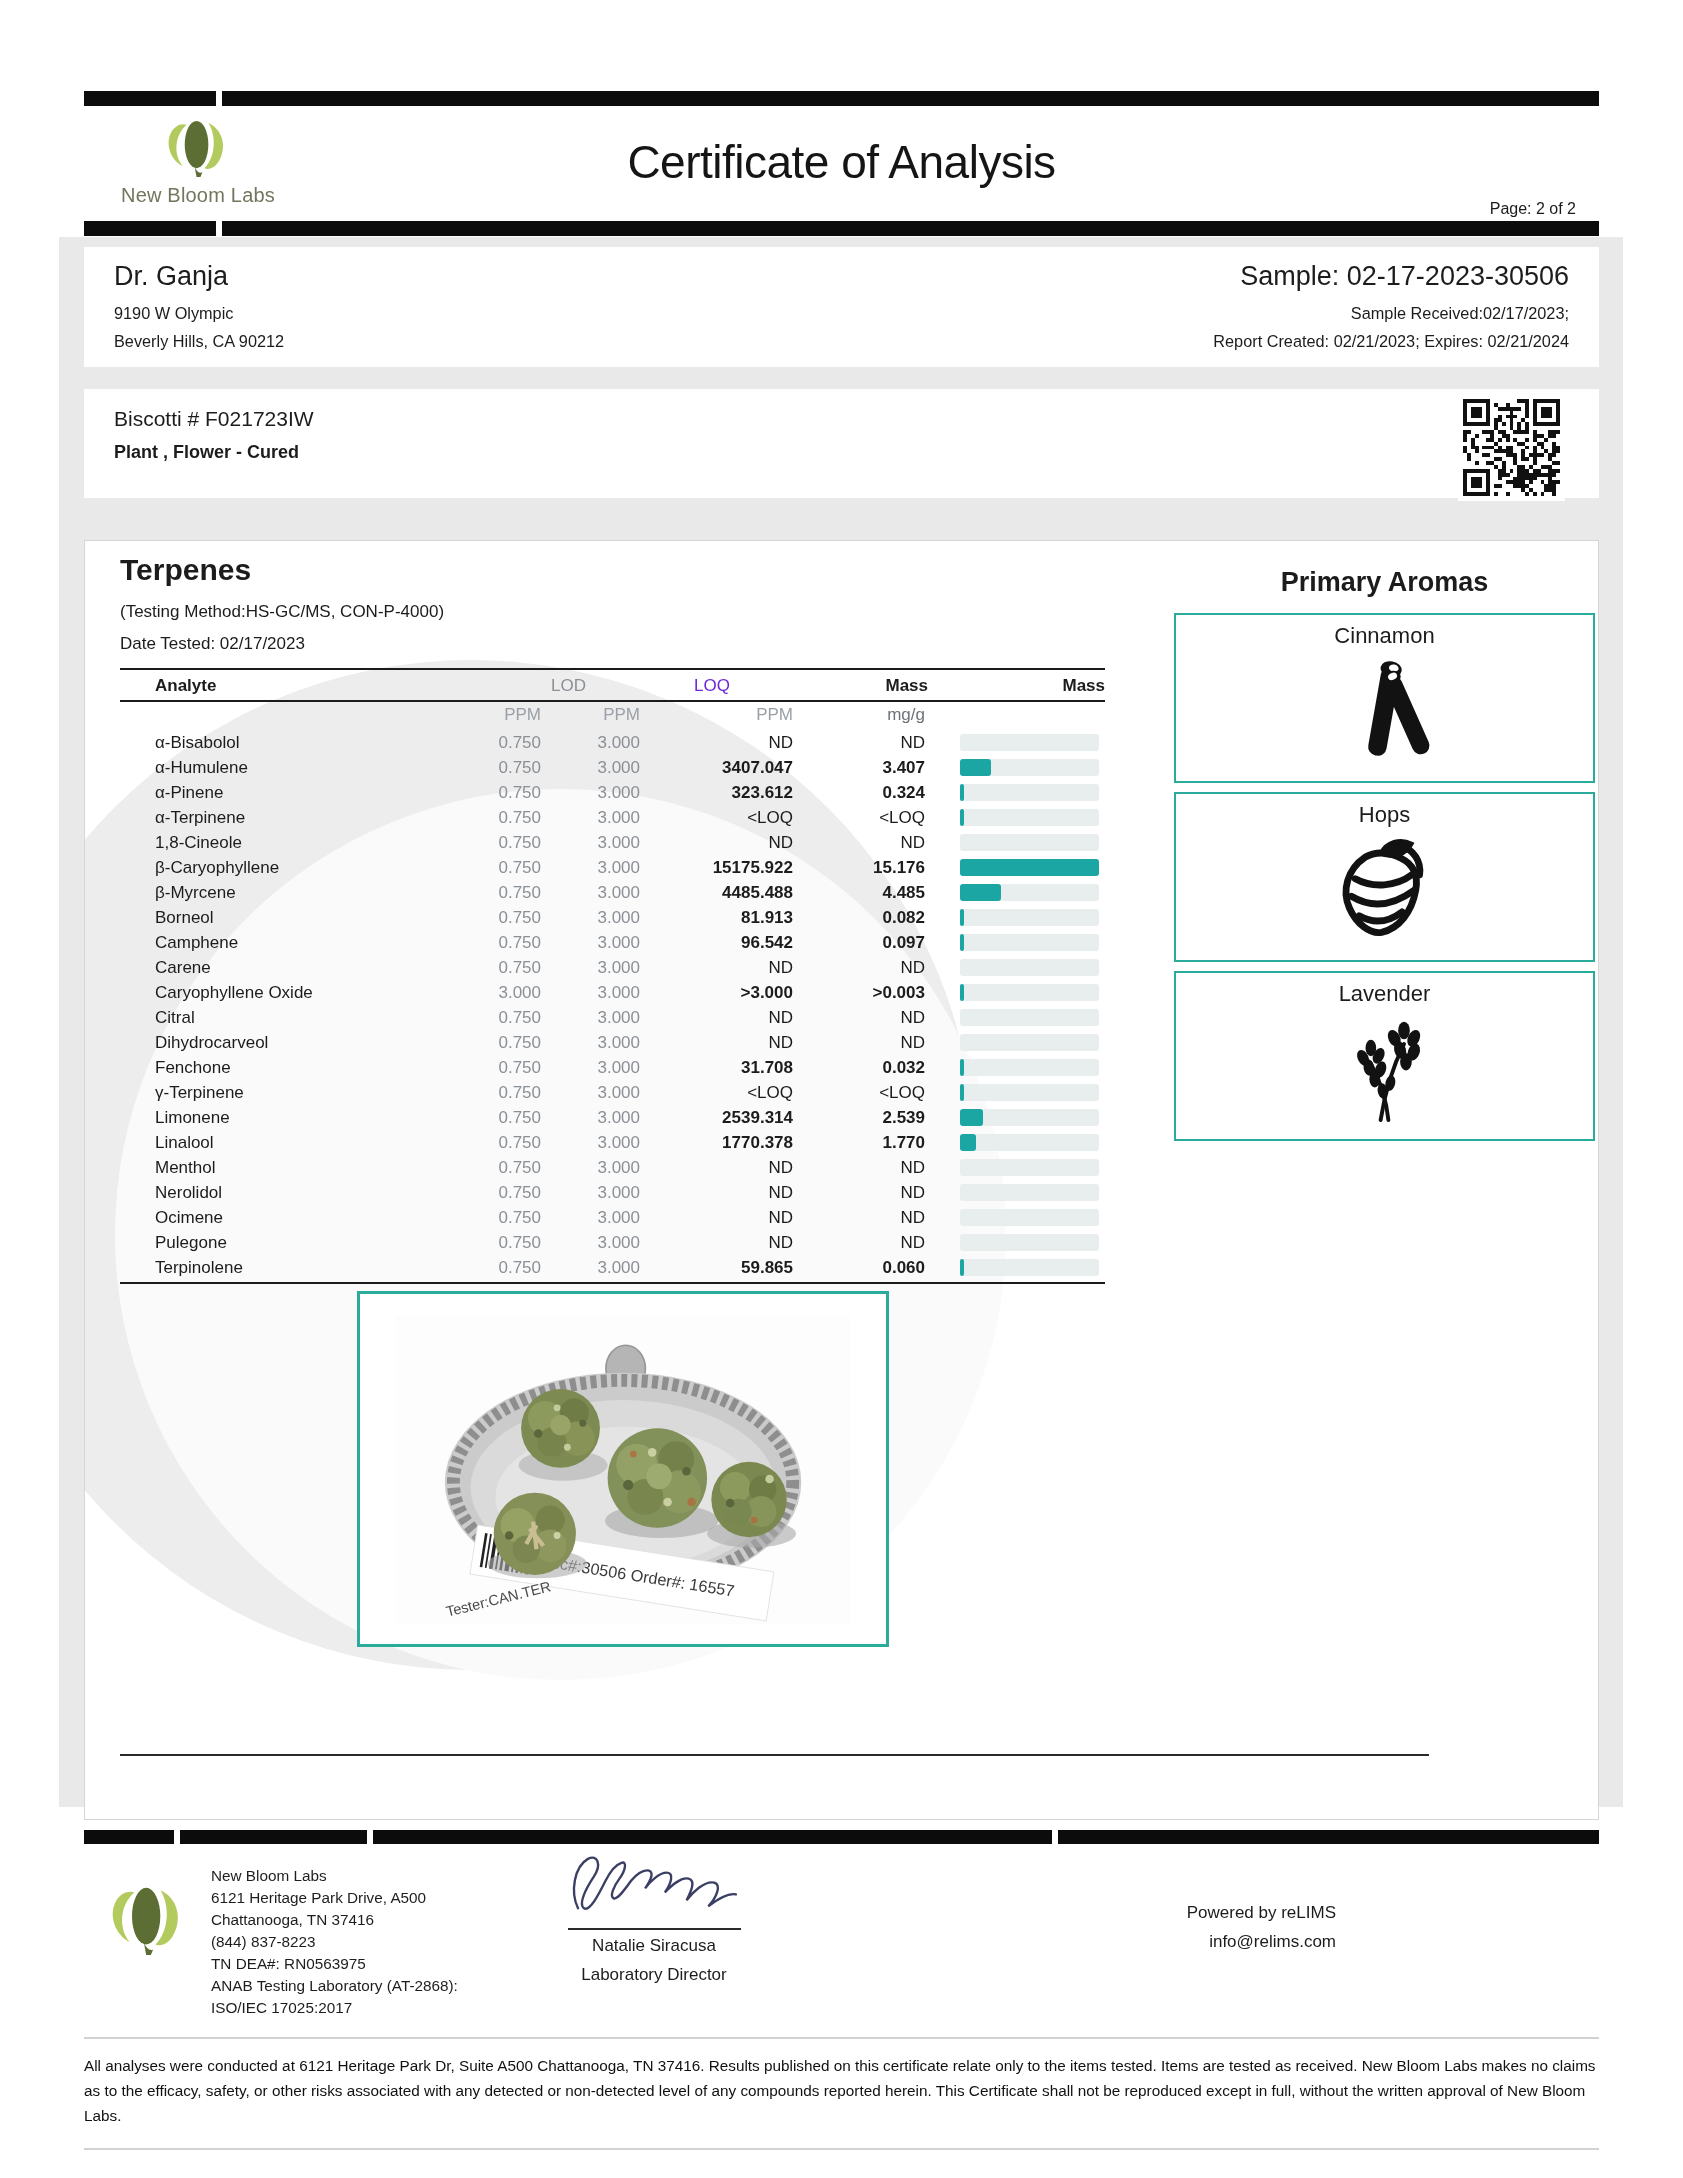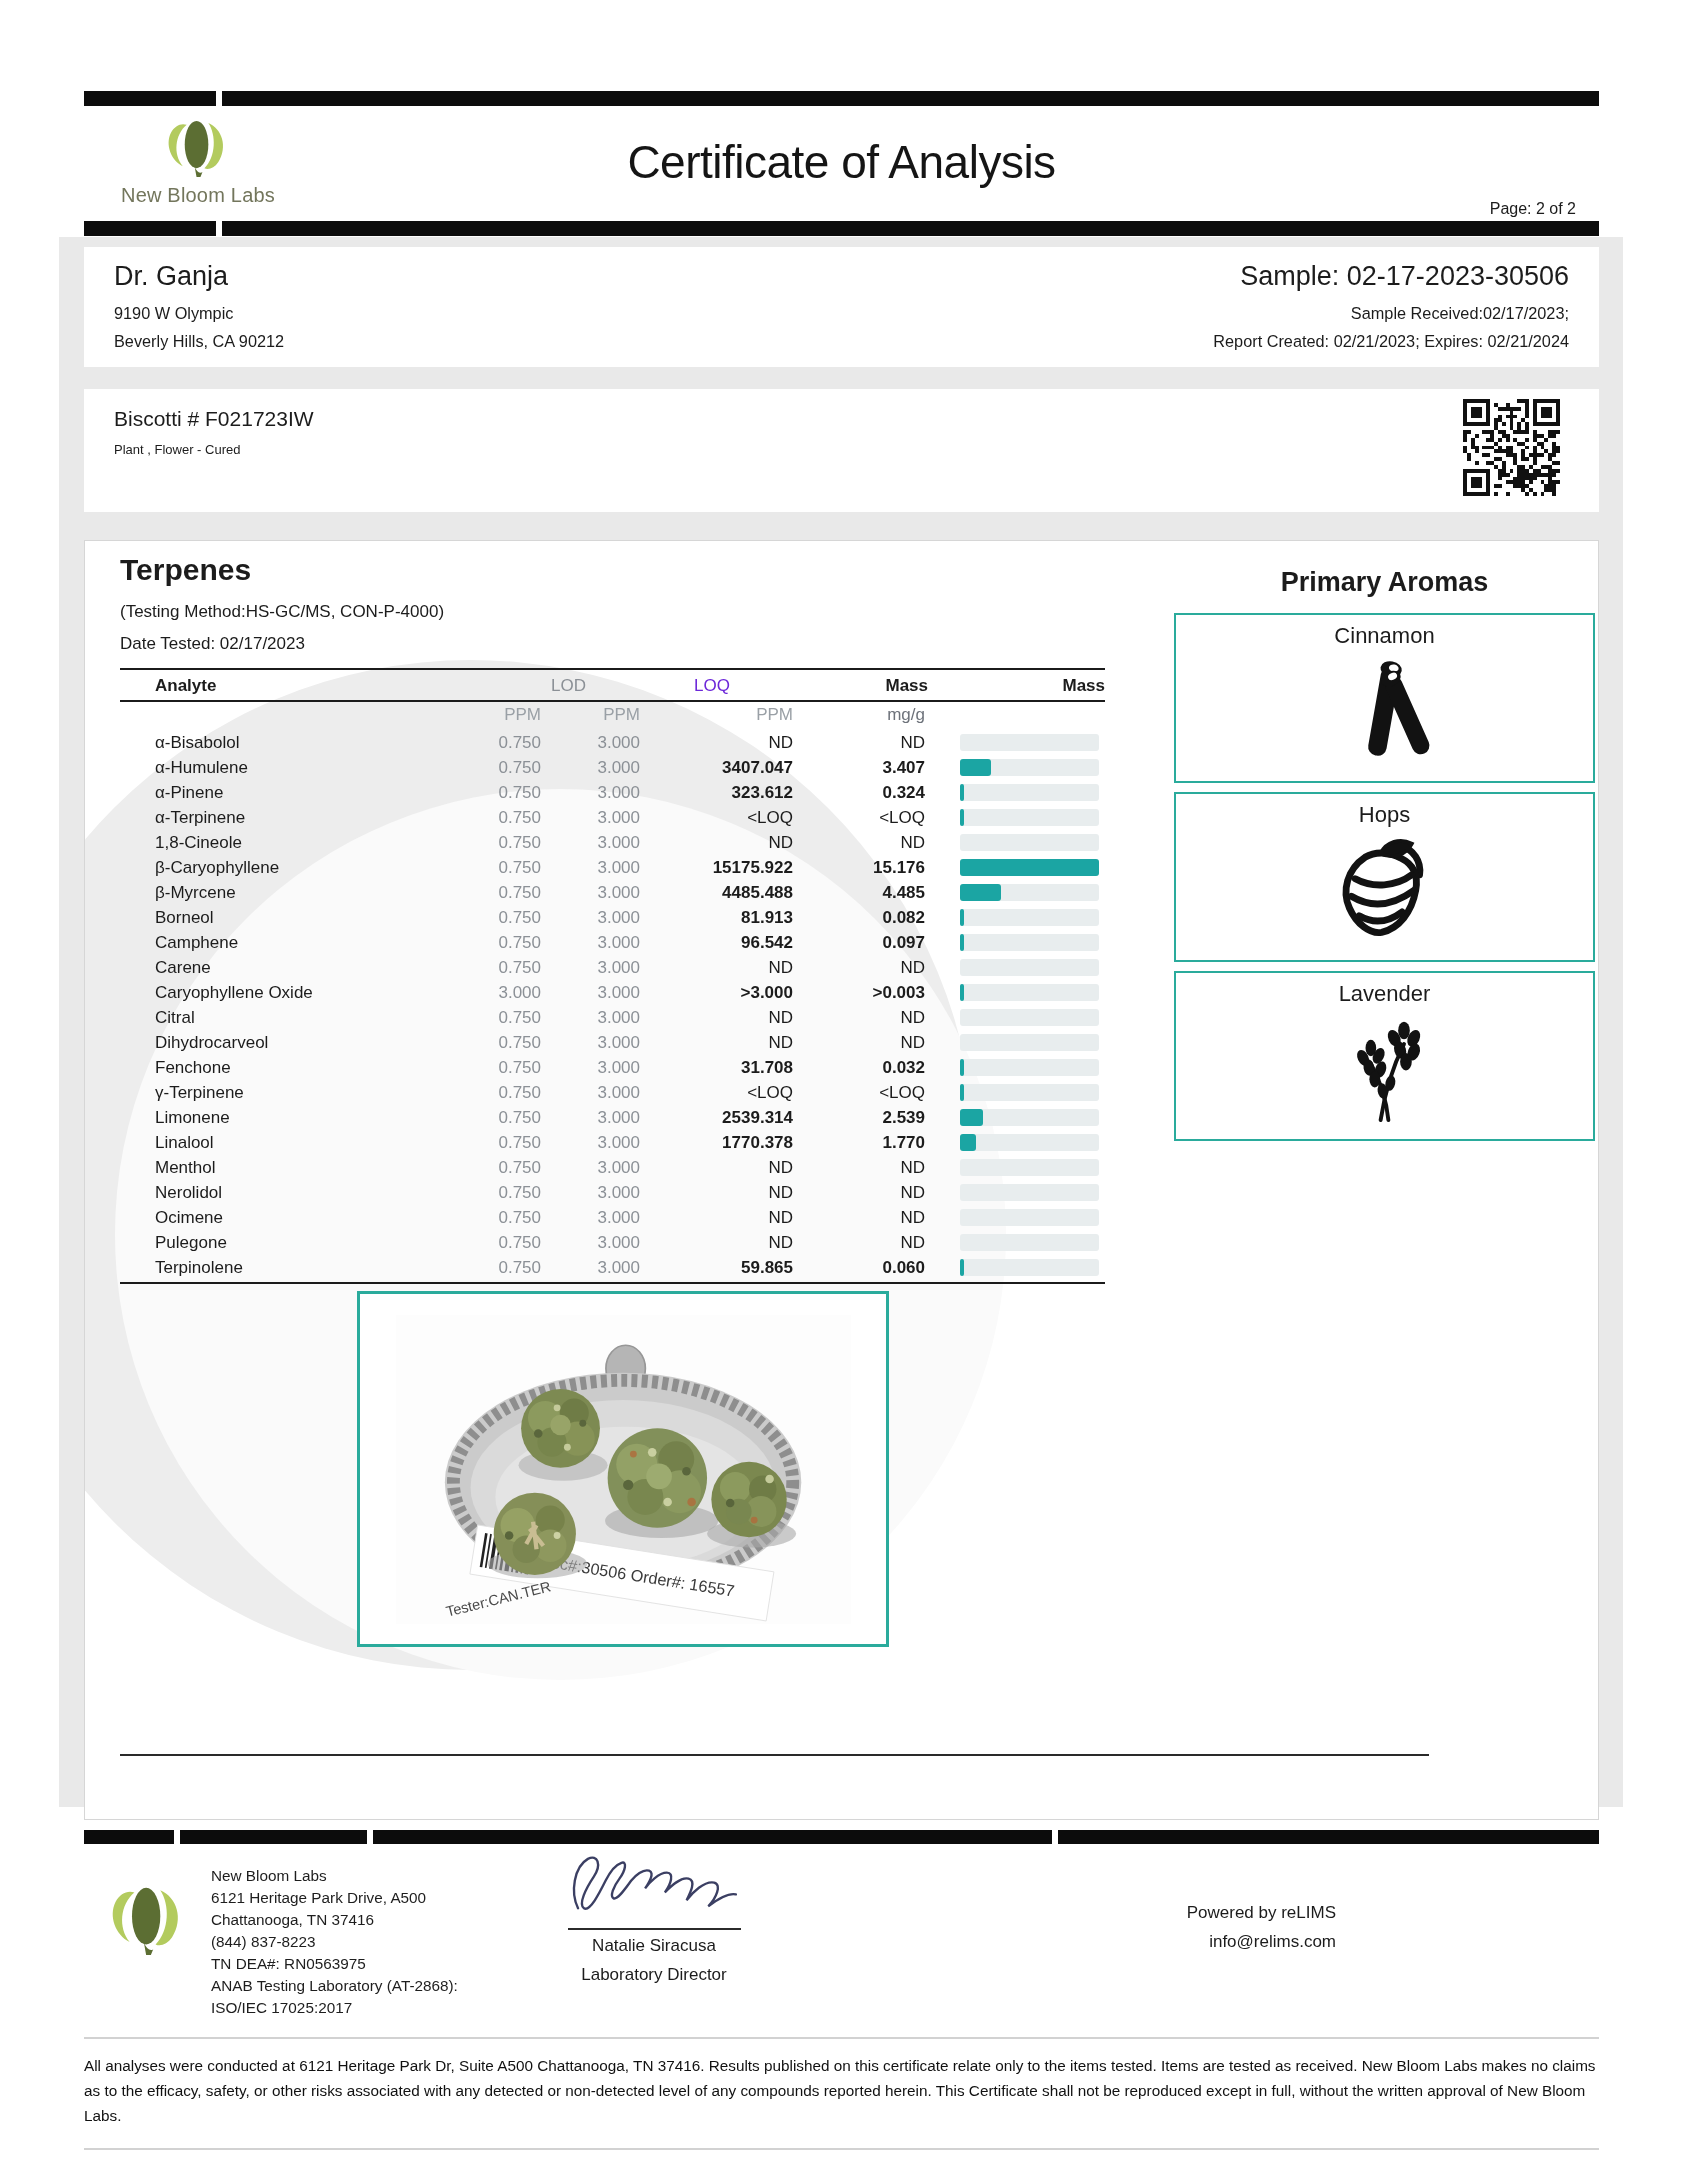--- a/index.html
+++ b/index.html
@@ -17,23 +17,23 @@
   .page-label{right:107px;top:200px;font-size:16px;color:#1c1c1c;}
   
   .client-box{top:247px;height:120px;}
   .client-name{position:absolute;left:30px;top:14px;font-size:27px;}
   .client-l2{position:absolute;left:30px;top:57px;font-size:16.3px;}
   .client-l3{position:absolute;left:30px;top:85px;font-size:16.3px;}
   .sample-id{position:absolute;right:30px;top:14px;font-size:27px;text-align:right;}
   .sample-l2{position:absolute;right:30px;top:57px;font-size:16.3px;text-align:right;}
   .sample-l3{position:absolute;right:30px;top:85px;font-size:16.3px;text-align:right;}
   
-  .product-box{top:389px;height:123px;}
+  .product-box{top:389px;height:109px;}
   .product-name{position:absolute;left:30px;top:18px;font-size:21px;font-weight:500;}
-  .product-type{position:absolute;left:30px;top:53px;font-size:13px;}
+  .product-type{position:absolute;left:30px;top:53px;font-size:18px;font-weight:bold;}
   .qr-wrap{position:absolute;right:34px;top:5px;width:107px;height:107px;background:#fff;}
   .qr-wrap svg{position:absolute;left:5px;top:5px;width:97px;height:97px;}
   
   .main-box{top:540px;height:1280px;border:1px solid #d6d6d6;overflow:hidden;box-sizing:border-box;}
   .wm1{position:absolute;left:-119px;top:119px;width:1010px;height:1010px;border-radius:50%;background:#ededed;z-index:0;}
   .wm2{position:absolute;left:30px;top:248px;width:891px;height:891px;border-radius:50%;background:#fafafa;z-index:0;}
   .main-box > .content{position:absolute;inset:0;z-index:1;}
   .terp-title{position:absolute;left:35px;top:12px;font-size:30px;font-weight:700;}
   .terp-method{position:absolute;left:35px;top:61px;font-size:17px;}
   .terp-date{position:absolute;left:35px;top:93px;font-size:17px;}

